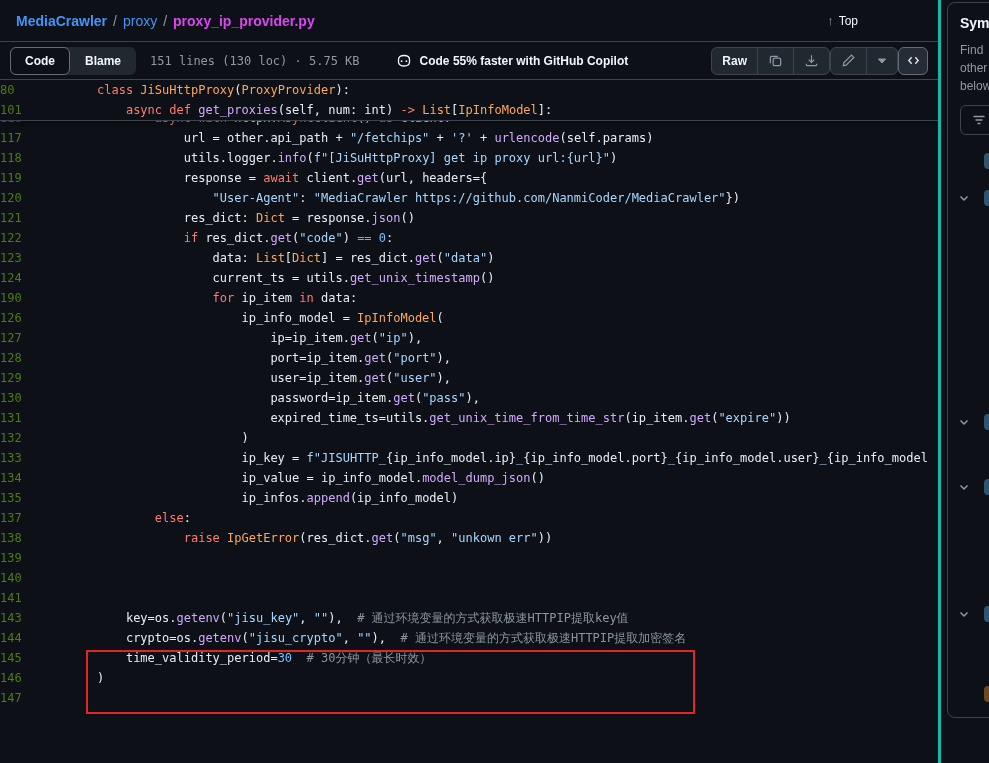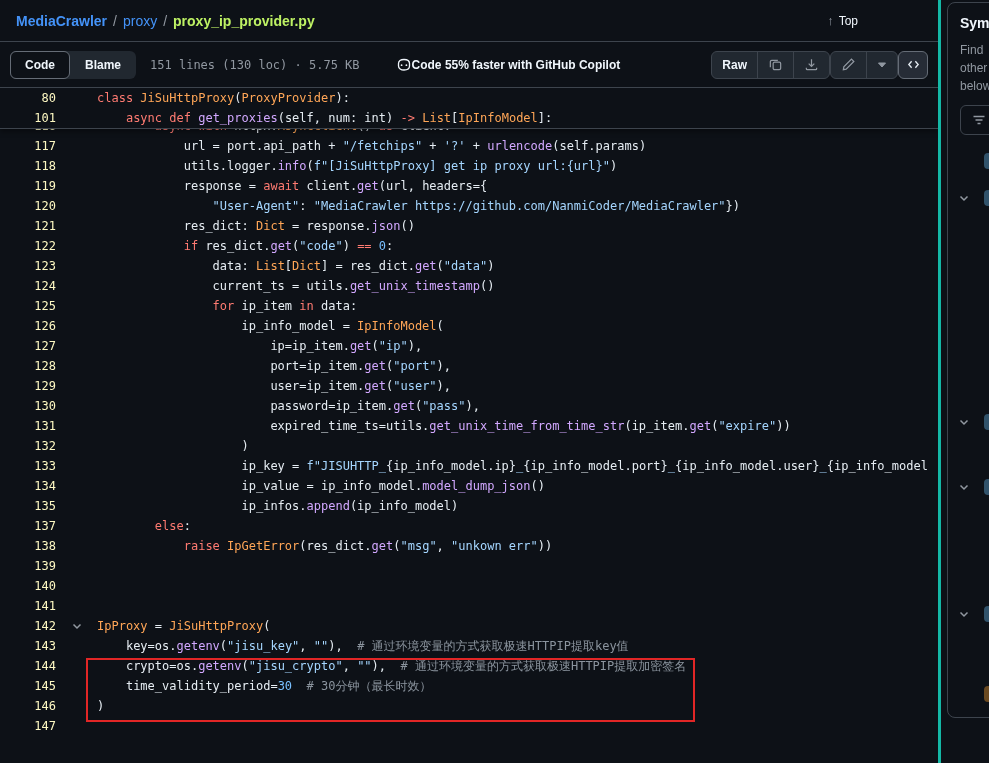--- a/index.html
+++ b/index.html
@@ -7,49 +7,49 @@
               font-family:"Liberation Sans", sans-serif; color:#f0f6fc; }
   .app { position:relative; width:989px; height:763px; display:flex; }
 
   
   .main { width:941px; height:763px; border-right:3px solid #14b8a6; display:flex; flex-direction:column; }
 
   .crumb-row { height:41px; flex:none; display:flex; align-items:center; padding:0 16px; font-size:14px; }
   .crumb-link { color:#4493f8; text-decoration:none; cursor:pointer; }
   .crumb-link.first { font-weight:600; }
   .crumb-sep { color:#9198a1; margin:0 6px; }
-  .crumb-file { color:#bef264; font-weight:600; }
+  .crumb-file { color:#d946ef; font-weight:600; }
   .top-link { margin-left:auto; display:flex; align-items:center; gap:5px; font-size:12px; font-weight:500;
               color:#f0f6fc; cursor:pointer; margin-right:64px; }
   .top-link .arrow { color:#9198a1; font-size:13px; }
 
-  .toolbar { height:47px; flex:none; border-top:1px solid #3d444d; border-bottom:1px solid #3d444d;
+  .toolbar { height:39px; flex:none; border-top:1px solid #3d444d; border-bottom:1px solid #3d444d;
              display:flex; align-items:center; padding:0 10px; }
   .seg { display:flex; background:#212830; border-radius:6px; height:28px; align-items:stretch; }
   .seg-btn { padding:0 14px; font-size:12px; font-weight:600; color:#f0f6fc; display:flex; align-items:center;
              border-radius:6px; border:1px solid transparent; cursor:pointer; }
   .seg-btn.active { background:#0d1117; border-color:#656c76; }
   .file-info { margin-left:14px; font-family:"DejaVu Sans Mono", monospace; font-size:12px; color:#9198a1; }
-  .copilot { display:flex; align-items:center; gap:0; margin-left:36px; font-size:12px; font-weight:600; color:#f0f6fc; }
+  .copilot { display:flex; align-items:center; gap:8px; margin-left:36px; font-size:12px; font-weight:600; color:#f0f6fc; }
   .right-btns { margin-left:auto; display:flex; align-items:center; }
   .btn-group { display:flex; height:28px; border:1px solid #3d444d; border-radius:6px; overflow:hidden; background:#212830; }
   .gbtn { display:flex; align-items:center; justify-content:center; padding:0 10px; font-size:12px; font-weight:600;
           color:#f0f6fc; cursor:pointer; border-right:1px solid #3d444d; }
   .gbtn:last-child { border-right:none; }
   .gbtn svg { stroke:#9198a1; }
   .single-btn { height:28px; width:30px; border:1px solid #656c76; background:#262c36; border-radius:6px;
                 display:flex; align-items:center; justify-content:center; cursor:pointer; }
   .single-btn svg { stroke:#e6edf3; }
 
   
   .code-area { position:relative; flex:1; overflow:hidden; font-family:"DejaVu Sans Mono", monospace;
                font-size:12px; line-height:20px; }
   #code-lines { position:absolute; top:28px; left:0; right:0; }
   .cl-row { display:flex; height:20px; white-space:pre; }
-  .ln { flex:none; width:56px; text-align:right; color:#fef9c3; cursor:pointer; user-select:none; }
+  .ln { flex:none; width:56px; color:#4d7c0f; cursor:pointer; user-select:none; }
   .fold { flex:none; width:41px; display:flex; align-items:center; justify-content:center; color:#9198a1; cursor:pointer; }
   .codetxt { flex:none; white-space:pre; }
   .tk-kw{color:#ff7b72}.tk-fn{color:#d2a8ff}.tk-cl{color:#ffa657}.tk-st{color:#a5d6ff}
   .tk-nu{color:#79c0ff}.tk-cm{color:#8b949e}.tk-pl{color:#e6edf3}
 
   #sticky { position:absolute; top:0; left:0; right:0; height:41px; background:#0d1117;
             border-bottom:1px solid #3d444d; box-shadow:0 3px 5px rgba(0,0,0,.35); z-index:5; }
   .red-box { position:absolute; left:86px; top:570px; width:609px; height:64px;
              border:2px solid #e12626; z-index:6; pointer-events:none; }
 
@@ -133,47 +133,44 @@
           <svg width="15" height="15" viewBox="0 0 16 16" fill="none" stroke-width="1.4">
             <path d="M6 4.5 L3 8 L6 11.5 M10 4.5 L13 8 L10 11.5"></path>
           </svg>
         </div>
       </div>
     </div>
 
     <div class="code-area">
       <div id="code-lines">
           <div class="cl-row"><span class="ln">116</span><span class="fold"></span><span class="codetxt">        <span class="tk-kw">async</span><span class="tk-pl"> </span><span class="tk-kw">with</span><span class="tk-pl"> httpx.</span><span class="tk-cl">AsyncClient</span><span class="tk-pl">() </span><span class="tk-kw">as</span><span class="tk-pl"> client:</span></span></div>
-          <div class="cl-row"><span class="ln">117</span><span class="fold"></span><span class="codetxt">            <span class="tk-pl">url = port.api_path + </span><span class="tk-st">"/fetchips"</span><span class="tk-pl"> + </span><span class="tk-st">'?'</span><span class="tk-pl"> + </span><span class="tk-fn">urlencode</span><span class="tk-pl">(self.params)</span></span></div>
+          <div class="cl-row"><span class="ln">117</span><span class="fold"></span><span class="codetxt">            <span class="tk-pl">url = other.api_path + </span><span class="tk-st">"/fetchips"</span><span class="tk-pl"> + </span><span class="tk-st">'?'</span><span class="tk-pl"> + </span><span class="tk-fn">urlencode</span><span class="tk-pl">(self.params)</span></span></div>
           <div class="cl-row"><span class="ln">118</span><span class="fold"></span><span class="codetxt">            <span class="tk-pl">utils.logger.</span><span class="tk-fn">info</span><span class="tk-pl">(</span><span class="tk-st">f"[JiSuHttpProxy] get ip proxy url:{url}"</span><span class="tk-pl">)</span></span></div>
           <div class="cl-row"><span class="ln">119</span><span class="fold"></span><span class="codetxt">            <span class="tk-pl">response = </span><span class="tk-kw">await</span><span class="tk-pl"> client.</span><span class="tk-fn">get</span><span class="tk-pl">(url, headers={</span></span></div>
           <div class="cl-row"><span class="ln">120</span><span class="fold"></span><span class="codetxt">                <span class="tk-st">"User-Agent"</span><span class="tk-pl">: </span><span class="tk-st">"MediaCrawler https://github.com/NanmiCoder/MediaCrawler"</span><span class="tk-pl">})</span></span></div>
           <div class="cl-row"><span class="ln">121</span><span class="fold"></span><span class="codetxt">            <span class="tk-pl">res_dict: </span><span class="tk-cl">Dict</span><span class="tk-pl"> = response.</span><span class="tk-fn">json</span><span class="tk-pl">()</span></span></div>
           <div class="cl-row"><span class="ln">122</span><span class="fold"></span><span class="codetxt">            <span class="tk-kw">if</span><span class="tk-pl"> res_dict.</span><span class="tk-fn">get</span><span class="tk-pl">(</span><span class="tk-st">"code"</span><span class="tk-pl">) </span><span class="tk-kw">==</span><span class="tk-pl"> </span><span class="tk-nu">0</span><span class="tk-pl">:</span></span></div>
           <div class="cl-row"><span class="ln">123</span><span class="fold"></span><span class="codetxt">                <span class="tk-pl">data: </span><span class="tk-cl">List</span><span class="tk-pl">[</span><span class="tk-cl">Dict</span><span class="tk-pl">] = res_dict.</span><span class="tk-fn">get</span><span class="tk-pl">(</span><span class="tk-st">"data"</span><span class="tk-pl">)</span></span></div>
           <div class="cl-row"><span class="ln">124</span><span class="fold"></span><span class="codetxt">                <span class="tk-pl">current_ts = utils.</span><span class="tk-fn">get_unix_timestamp</span><span class="tk-pl">()</span></span></div>
-          <div class="cl-row"><span class="ln">125</span><span class="fold"></span><span class="codetxt">                <span class="tk-kw">for</span><span class="tk-pl"> ip_item </span><span class="tk-kw">in</span><span class="tk-pl"> data:</span></span></div>
+          <div class="cl-row"><span class="ln">190</span><span class="fold"></span><span class="codetxt">                <span class="tk-kw">for</span><span class="tk-pl"> ip_item </span><span class="tk-kw">in</span><span class="tk-pl"> data:</span></span></div>
           <div class="cl-row"><span class="ln">126</span><span class="fold"></span><span class="codetxt">                    <span class="tk-pl">ip_info_model = </span><span class="tk-cl">IpInfoModel</span><span class="tk-pl">(</span></span></div>
           <div class="cl-row"><span class="ln">127</span><span class="fold"></span><span class="codetxt">                        <span class="tk-pl">ip=ip_item.</span><span class="tk-fn">get</span><span class="tk-pl">(</span><span class="tk-st">"ip"</span><span class="tk-pl">),</span></span></div>
           <div class="cl-row"><span class="ln">128</span><span class="fold"></span><span class="codetxt">                        <span class="tk-pl">port=ip_item.</span><span class="tk-fn">get</span><span class="tk-pl">(</span><span class="tk-st">"port"</span><span class="tk-pl">),</span></span></div>
           <div class="cl-row"><span class="ln">129</span><span class="fold"></span><span class="codetxt">                        <span class="tk-pl">user=ip_item.</span><span class="tk-fn">get</span><span class="tk-pl">(</span><span class="tk-st">"user"</span><span class="tk-pl">),</span></span></div>
           <div class="cl-row"><span class="ln">130</span><span class="fold"></span><span class="codetxt">                        <span class="tk-pl">password=ip_item.</span><span class="tk-fn">get</span><span class="tk-pl">(</span><span class="tk-st">"pass"</span><span class="tk-pl">),</span></span></div>
           <div class="cl-row"><span class="ln">131</span><span class="fold"></span><span class="codetxt">                        <span class="tk-pl">expired_time_ts=utils.</span><span class="tk-fn">get_unix_time_from_time_str</span><span class="tk-pl">(ip_item.</span><span class="tk-fn">get</span><span class="tk-pl">(</span><span class="tk-st">"expire"</span><span class="tk-pl">))</span></span></div>
           <div class="cl-row"><span class="ln">132</span><span class="fold"></span><span class="codetxt">                    <span class="tk-pl">)</span></span></div>
           <div class="cl-row"><span class="ln">133</span><span class="fold"></span><span class="codetxt">                    <span class="tk-pl">ip_key = </span><span class="tk-st">f"JISUHTTP_</span><span class="tk-pl">{ip_info_model.ip}</span><span class="tk-st">_</span><span class="tk-pl">{ip_info_model.port}</span><span class="tk-st">_</span><span class="tk-pl">{ip_info_model.user}</span><span class="tk-st">_</span><span class="tk-pl">{ip_info_model</span></span></div>
           <div class="cl-row"><span class="ln">134</span><span class="fold"></span><span class="codetxt">                    <span class="tk-pl">ip_value = ip_info_model.</span><span class="tk-fn">model_dump_json</span><span class="tk-pl">()</span></span></div>
           <div class="cl-row"><span class="ln">135</span><span class="fold"></span><span class="codetxt">                    <span class="tk-pl">ip_infos.</span><span class="tk-fn">append</span><span class="tk-pl">(ip_info_model)</span></span></div>
           <div class="cl-row"><span class="ln">137</span><span class="fold"></span><span class="codetxt">        <span class="tk-kw">else</span><span class="tk-pl">:</span></span></div>
           <div class="cl-row"><span class="ln">138</span><span class="fold"></span><span class="codetxt">            <span class="tk-kw">raise</span><span class="tk-pl"> </span><span class="tk-cl">IpGetError</span><span class="tk-pl">(res_dict.</span><span class="tk-fn">get</span><span class="tk-pl">(</span><span class="tk-st">"msg"</span><span class="tk-pl">, </span><span class="tk-st">"unkown err"</span><span class="tk-pl">))</span></span></div>
           <div class="cl-row"><span class="ln">139</span><span class="fold"></span></div>
           <div class="cl-row"><span class="ln">140</span><span class="fold"></span><span class="codetxt"></span></div>
           <div class="cl-row"><span class="ln">141</span><span class="fold"></span><span class="codetxt"></span></div>
-          <div class="cl-row"><span class="ln">142</span><span class="fold"><svg width="12" height="12" viewBox="0 0 12 12" fill="none" stroke="#9198a1" stroke-width="1.5">
-                <path d="M2.5 4.5 L6 8 L9.5 4.5"></path>
-              </svg></span><span class="codetxt"><span class="tk-cl">IpProxy</span><span class="tk-pl"> = </span><span class="tk-cl">JiSuHttpProxy</span><span class="tk-pl">(</span></span></div>
           <div class="cl-row"><span class="ln">143</span><span class="fold"></span><span class="codetxt">    <span class="tk-pl">key=os.</span><span class="tk-fn">getenv</span><span class="tk-pl">(</span><span class="tk-st">"jisu_key"</span><span class="tk-pl">, </span><span class="tk-st">""</span><span class="tk-pl">),  </span><span class="tk-cm"># 通过环境变量的方式获取极速HTTPIP提取key值</span></span></div>
           <div class="cl-row"><span class="ln">144</span><span class="fold"></span><span class="codetxt">    <span class="tk-pl">crypto=os.</span><span class="tk-fn">getenv</span><span class="tk-pl">(</span><span class="tk-st">"jisu_crypto"</span><span class="tk-pl">, </span><span class="tk-st">""</span><span class="tk-pl">),  </span><span class="tk-cm"># 通过环境变量的方式获取极速HTTPIP提取加密签名</span></span></div>
           <div class="cl-row"><span class="ln">145</span><span class="fold"></span><span class="codetxt">    <span class="tk-pl">time_validity_period=</span><span class="tk-nu">30</span><span class="tk-pl">  </span><span class="tk-cm"># 30分钟（最长时效）</span></span></div>
           <div class="cl-row"><span class="ln">146</span><span class="fold"></span><span class="codetxt"><span class="tk-pl">)</span></span></div>
           <div class="cl-row"><span class="ln">147</span><span class="fold"></span><span class="codetxt"></span></div>
         </div>
       <div class="red-box"></div>
       <div id="sticky">
           <div class="cl-row"><span class="ln">80</span><span class="fold"></span><span class="codetxt"><span class="tk-kw">class </span><span class="tk-cl">JiSuHttpProxy</span><span class="tk-pl">(</span><span class="tk-cl">ProxyProvider</span><span class="tk-pl">):</span></span></div>
           <div class="cl-row"><span class="ln">101</span><span class="fold"></span><span class="codetxt">    <span class="tk-kw">async</span><span class="tk-pl"> </span><span class="tk-kw">def</span><span class="tk-pl"> </span><span class="tk-fn">get_proxies</span><span class="tk-pl">(self, num: int) </span><span class="tk-kw">-&gt;</span><span class="tk-pl"> </span><span class="tk-cl">List</span><span class="tk-pl">[</span><span class="tk-cl">IpInfoModel</span><span class="tk-pl">]:</span></span></div>

